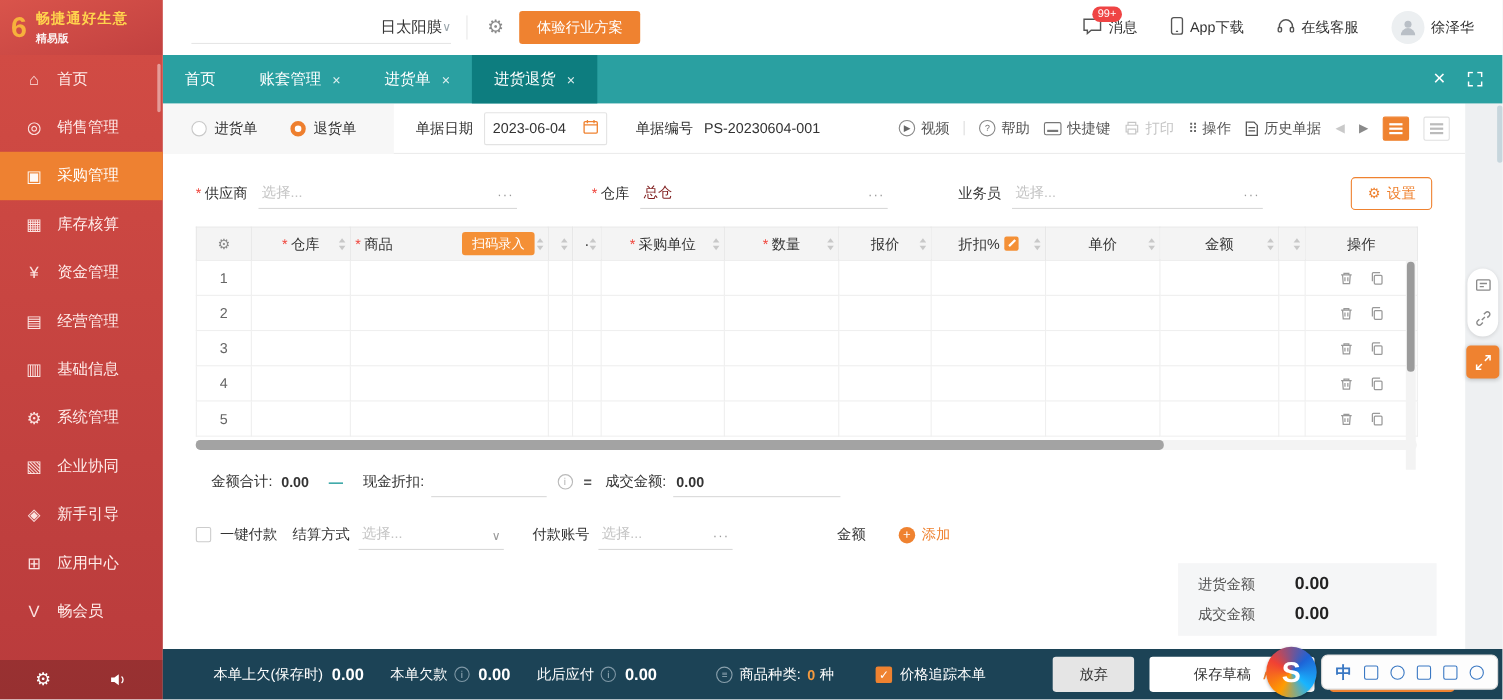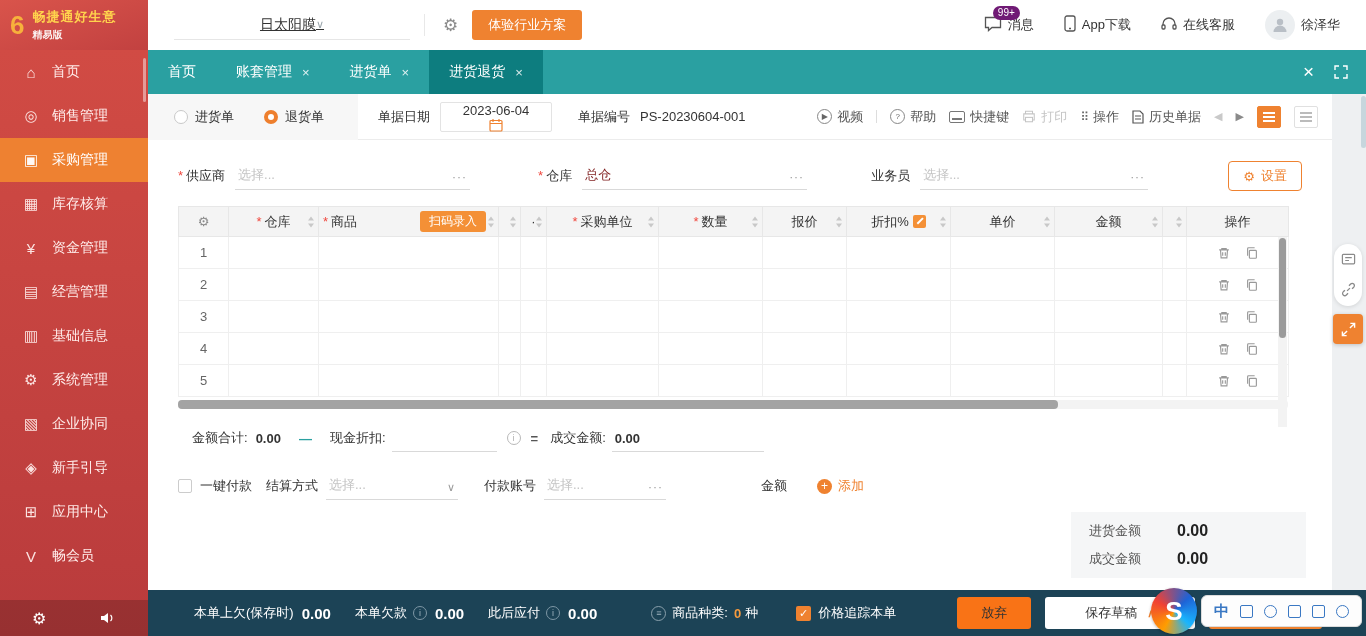--- a/index.html
+++ b/index.html
@@ -8,29 +8,29 @@
          font-family:"Liberation Sans","DejaVu Sans",sans-serif; font-size:13px; color:#333; }
 
   
   .header { position:absolute; top:0; left:0; width:1366px; height:50px; background:#fff; display:flex; z-index:6; }
   .logo { width:148px; min-width:148px; height:50px; background:linear-gradient(160deg,#d9544b,#c24140);
           display:flex; align-items:center; gap:8px; padding:0 10px; }
   .logo-mark { font-size:26px; font-weight:bold; color:#f7b13c; line-height:1; }
   .logo-title { color:#ffd34d; font-size:13px; font-weight:bold; letter-spacing:1px; }
   .logo-badge { color:#fff; font-size:10px; opacity:.92; margin-top:2px;font-weight:bold; }
   .company { margin:10px 0 0 26px; width:236px; height:30px; border-bottom:1px solid #e6e6e6;
-             display:flex; align-items:center; justify-content:center; font-size:14px; cursor:pointer;text-decoration:underline; }
+             display:flex; align-items:center; justify-content:flex-end; font-size:14px; cursor:pointer; }
   .chev { color:#9aa5ab; font-size:11px; }
   .hdr-divider { width:1px; height:22px; background:#e8e8e8; margin:0 18px 0 14px; align-self:center; }
   .hdr-gear { color:#8a8a8a; font-size:17px; align-self:center; margin-right:14px; cursor:pointer; }
   .exp-btn { align-self:center; height:30px; padding:0 16px; background:#ef8230; color:#fff; border:none;
              border-radius:3px; font-size:13px; cursor:pointer; }
   .hdr-right { margin-left:auto; display:flex; align-items:center; gap:30px; padding-right:26px; }
   .hdr-item { display:flex; align-items:center; gap:6px; position:relative; cursor:pointer; }
-  .badge { position:absolute; top:-10px; left:9px; background:#701a75; color:#fff; font-size:10px;
+  .badge { position:absolute; top:-10px; left:9px; background:#ef4444; color:#fff; font-size:10px;
            border-radius:8px; padding:0 5px; height:14px; line-height:14px; }
   .avatar { width:30px; height:30px; border-radius:50%; background:#eceff1; display:flex; align-items:center; justify-content:center; }
 
   
   .sidebar { position:absolute; top:50px; left:0; bottom:0; width:148px;
              background:linear-gradient(#d14b44,#b93b3c); z-index:5; }
   .side-item { height:44px; display:flex; align-items:center; gap:12px; padding-left:22px;
                color:#ffecea; font-size:14px; cursor:pointer; }
   .side-item .sicon { width:18px; text-align:center; font-size:15px; opacity:.95; }
   .side-item.active { background:#ee8131; color:#fff; }
@@ -52,21 +52,21 @@
   .card { position:absolute; left:0; top:0; bottom:0; width:calc(100% - 34px); background:#fff; overflow:hidden; }
   .mscroll { position:absolute; right:0; top:2px; width:5px; height:52px; background:#c7d6dd; border-radius:3px; }
 
   .bar { height:46px; display:flex; align-items:center; border-bottom:1px solid #ececec; padding-right:14px; }
   .radio-zone { height:46px; display:flex; align-items:center; gap:30px; padding:0 34px 0 26px; background:#f7f7f7; margin-right:14px; }
   .rad { display:flex; align-items:center; gap:7px; cursor:pointer; }
   .rdot { width:14px; height:14px; border-radius:50%; border:1px solid #c9c9c9; background:#fff; }
   .rdot.checked { border:4px solid #ee7f2e; }
   .flab { margin:0 10px 0 6px; }
   .date-box { width:112px; height:30px; border:1px solid #e3e3e3; border-radius:2px; display:flex; align-items:center;
-              justify-content:space-between; padding:0 7px; margin-right:20px; cursor:pointer;flex-direction:column; }
+              justify-content:space-between; padding:0 7px; margin-right:20px; cursor:pointer; }
   .bar-tools { margin-left:auto; display:flex; align-items:center; gap:13px; color:#555; }
   .tool { display:flex; align-items:center; gap:5px; cursor:pointer; }
   .tool.disabled { color:#c5c5c5; }
   .circ-icon { width:15px; height:15px; border:1px solid #888; border-radius:50%; font-size:8px; color:#666;
                display:inline-flex; align-items:center; justify-content:center; }
   .kbd-icon { width:16px; height:12px; border:1px solid #777; border-radius:2px; position:relative; }
   .kbd-icon::after { content:""; position:absolute; left:2px; right:2px; bottom:2px; height:2px; background:#777; }
   .braille { font-size:12px; color:#666; letter-spacing:-1px; }
   .vdiv { width:1px; height:13px; background:#ddd; }
   .arrow { color:#c9c9c9; font-size:11px; cursor:pointer; }
@@ -148,21 +148,21 @@
   .bgrp { display:flex; align-items:center; white-space:nowrap; }
   .bval { font-weight:bold; font-size:15px; margin-left:8px; }
   .info-w { width:14px; height:14px; border:1px solid #7e97a5; border-radius:50%; color:#9fb3bf; font-size:9px;
             display:inline-flex; align-items:center; justify-content:center; margin-left:6px; }
   .cat-icon { width:15px; height:15px; border:1px solid #8aa0ac; border-radius:50%; color:#9fb3bf; font-size:9px;
               display:flex; align-items:center; justify-content:center; margin-right:6px; }
   .cat-val { color:#f59a3e; font-weight:bold; margin:0 4px 0 6px; }
   .cb-on { width:15px; height:15px; background:#ef8230; border-radius:2px; color:#fff; font-size:11px;
            display:flex; align-items:center; justify-content:center; margin-right:7px; cursor:pointer; }
   .btns { margin-left:auto; display:flex; align-items:center; gap:14px; }
-  .btn-ghost { height:32px; padding:0 24px; background:#f97316; color:#333; border:none; border-radius:3px; font-size:13px; cursor:pointer; }
+  .btn-ghost { height:32px; padding:0 24px; background:#e5e5e5; color:#333; border:none; border-radius:3px; font-size:13px; cursor:pointer; }
   .btn-draft { height:32px; width:150px; background:#fff; color:#333; border:none; border-radius:3px; font-size:13px;
                display:flex; align-items:center; justify-content:center; gap:10px; cursor:pointer; }
   .caret { color:#ef8230; font-size:11px; font-weight:bold; }
   .btn-primary { height:32px; padding:0 26px; background:#ef8230; color:#fff; border:none; border-radius:3px; font-size:13px; cursor:pointer; }
 
   
   .ime { position:absolute; right:4px; bottom:2px; display:flex; align-items:center; gap:4px; z-index:50; }
   .slogo { width:46px; height:46px; border-radius:50%; display:flex; align-items:center; justify-content:center;
            background:conic-gradient(from 210deg,#ff9d00,#f04134 25%,#1e63d6 55%,#19b5fe 78%,#ff9d00);
            box-shadow:0 1px 3px rgba(0,0,0,.3); }

